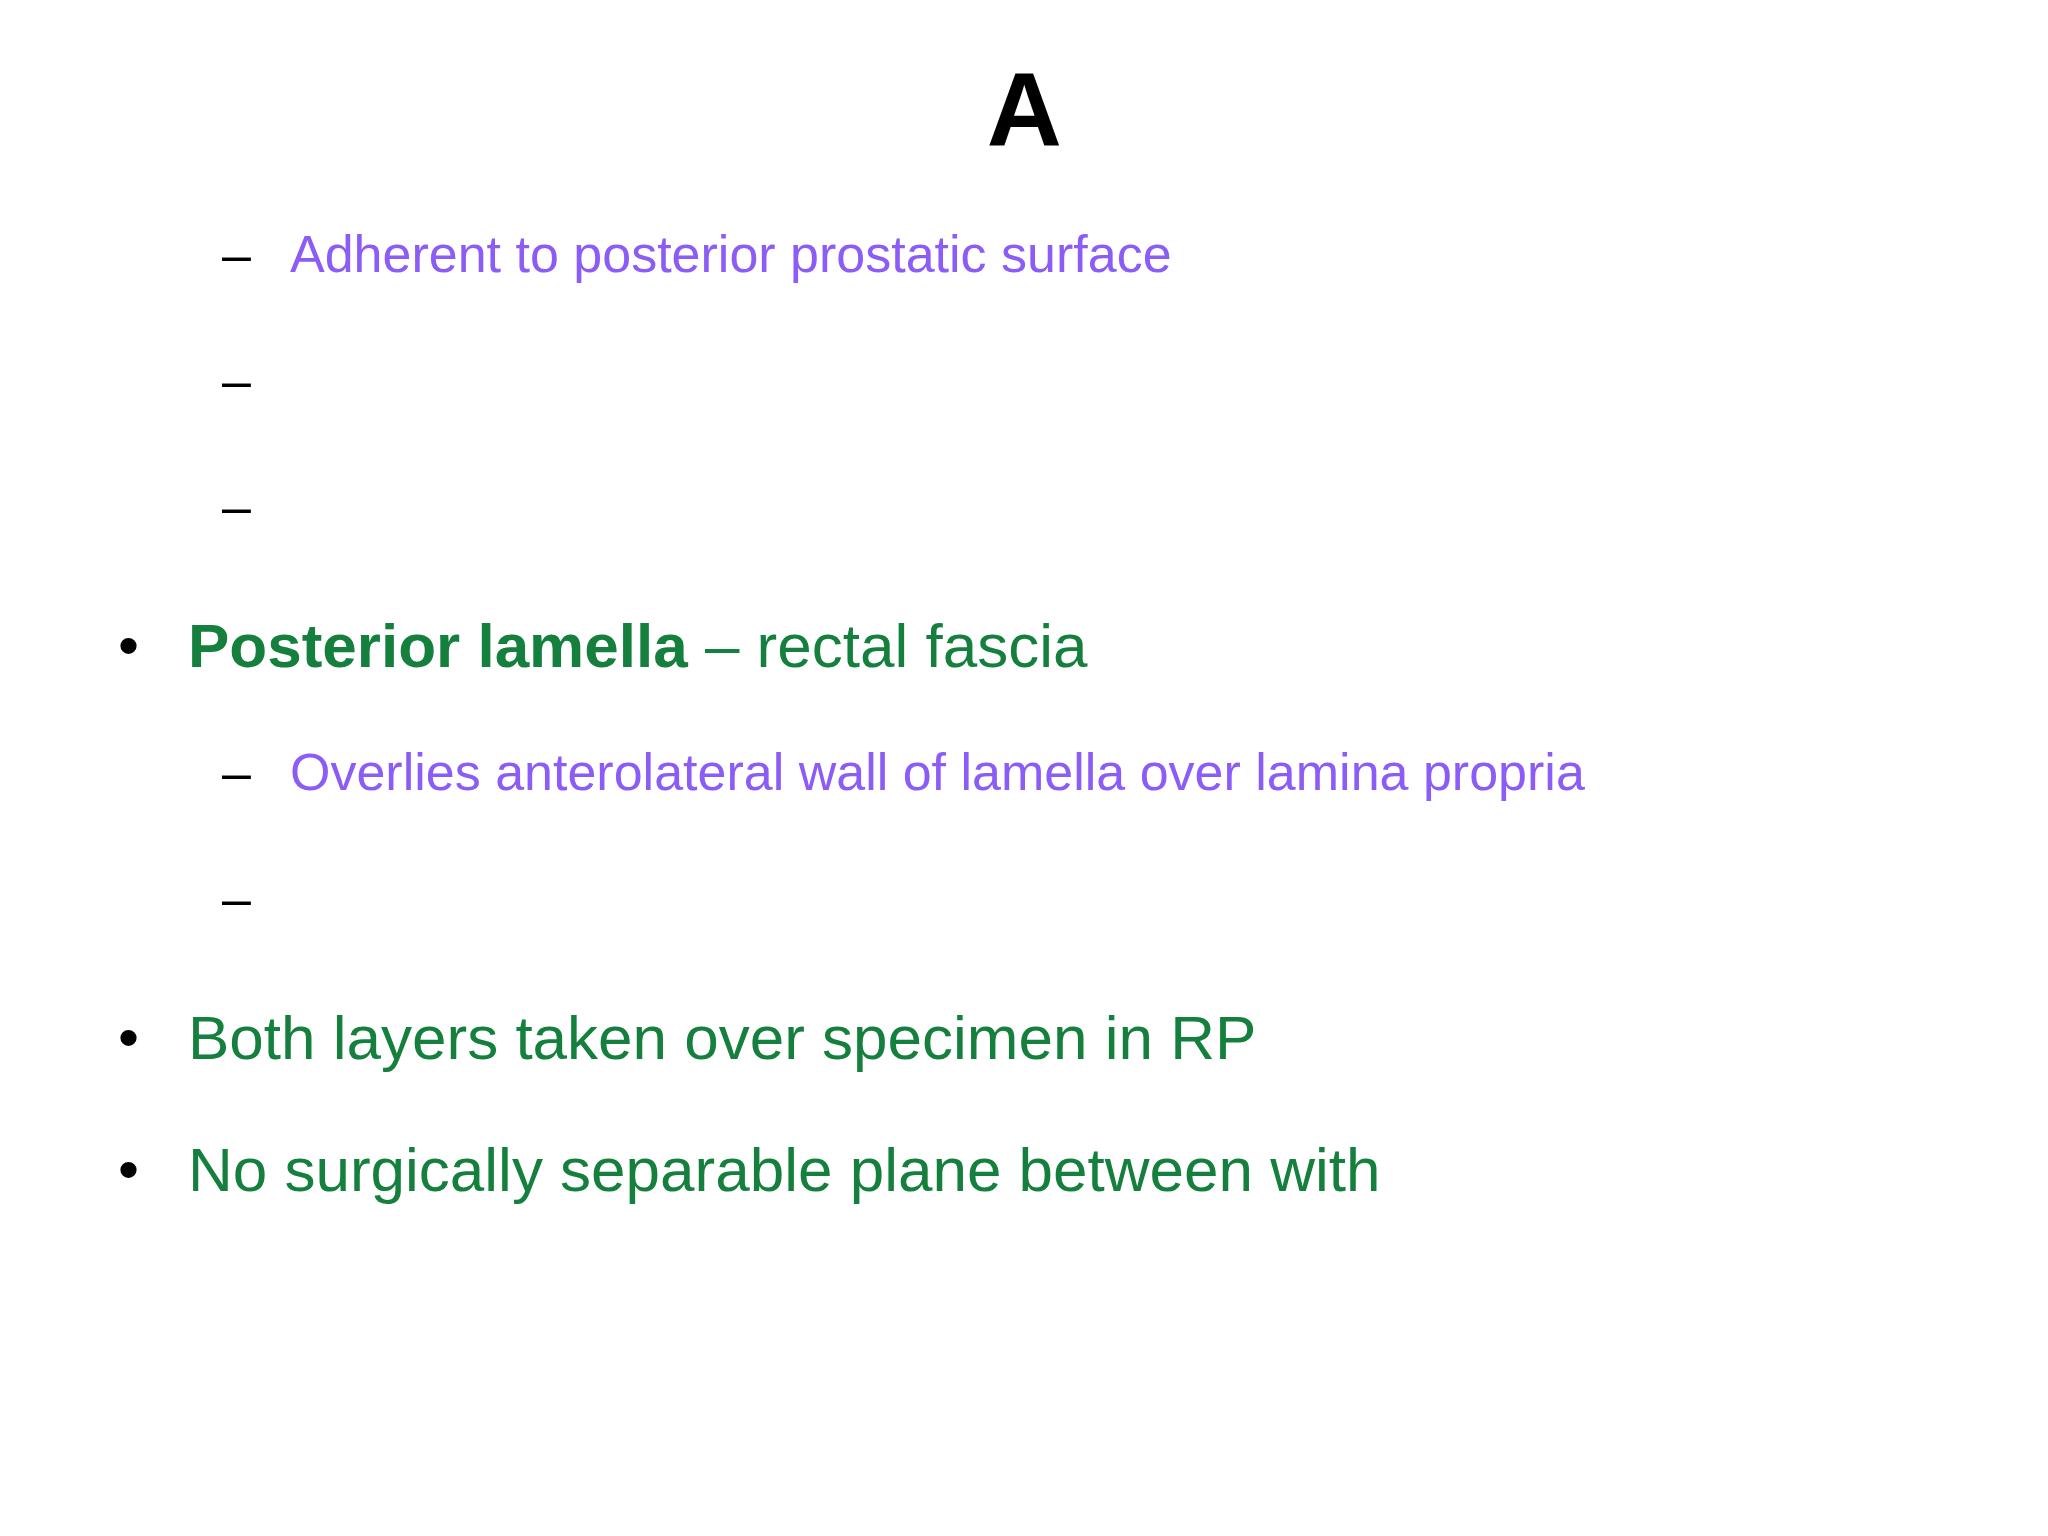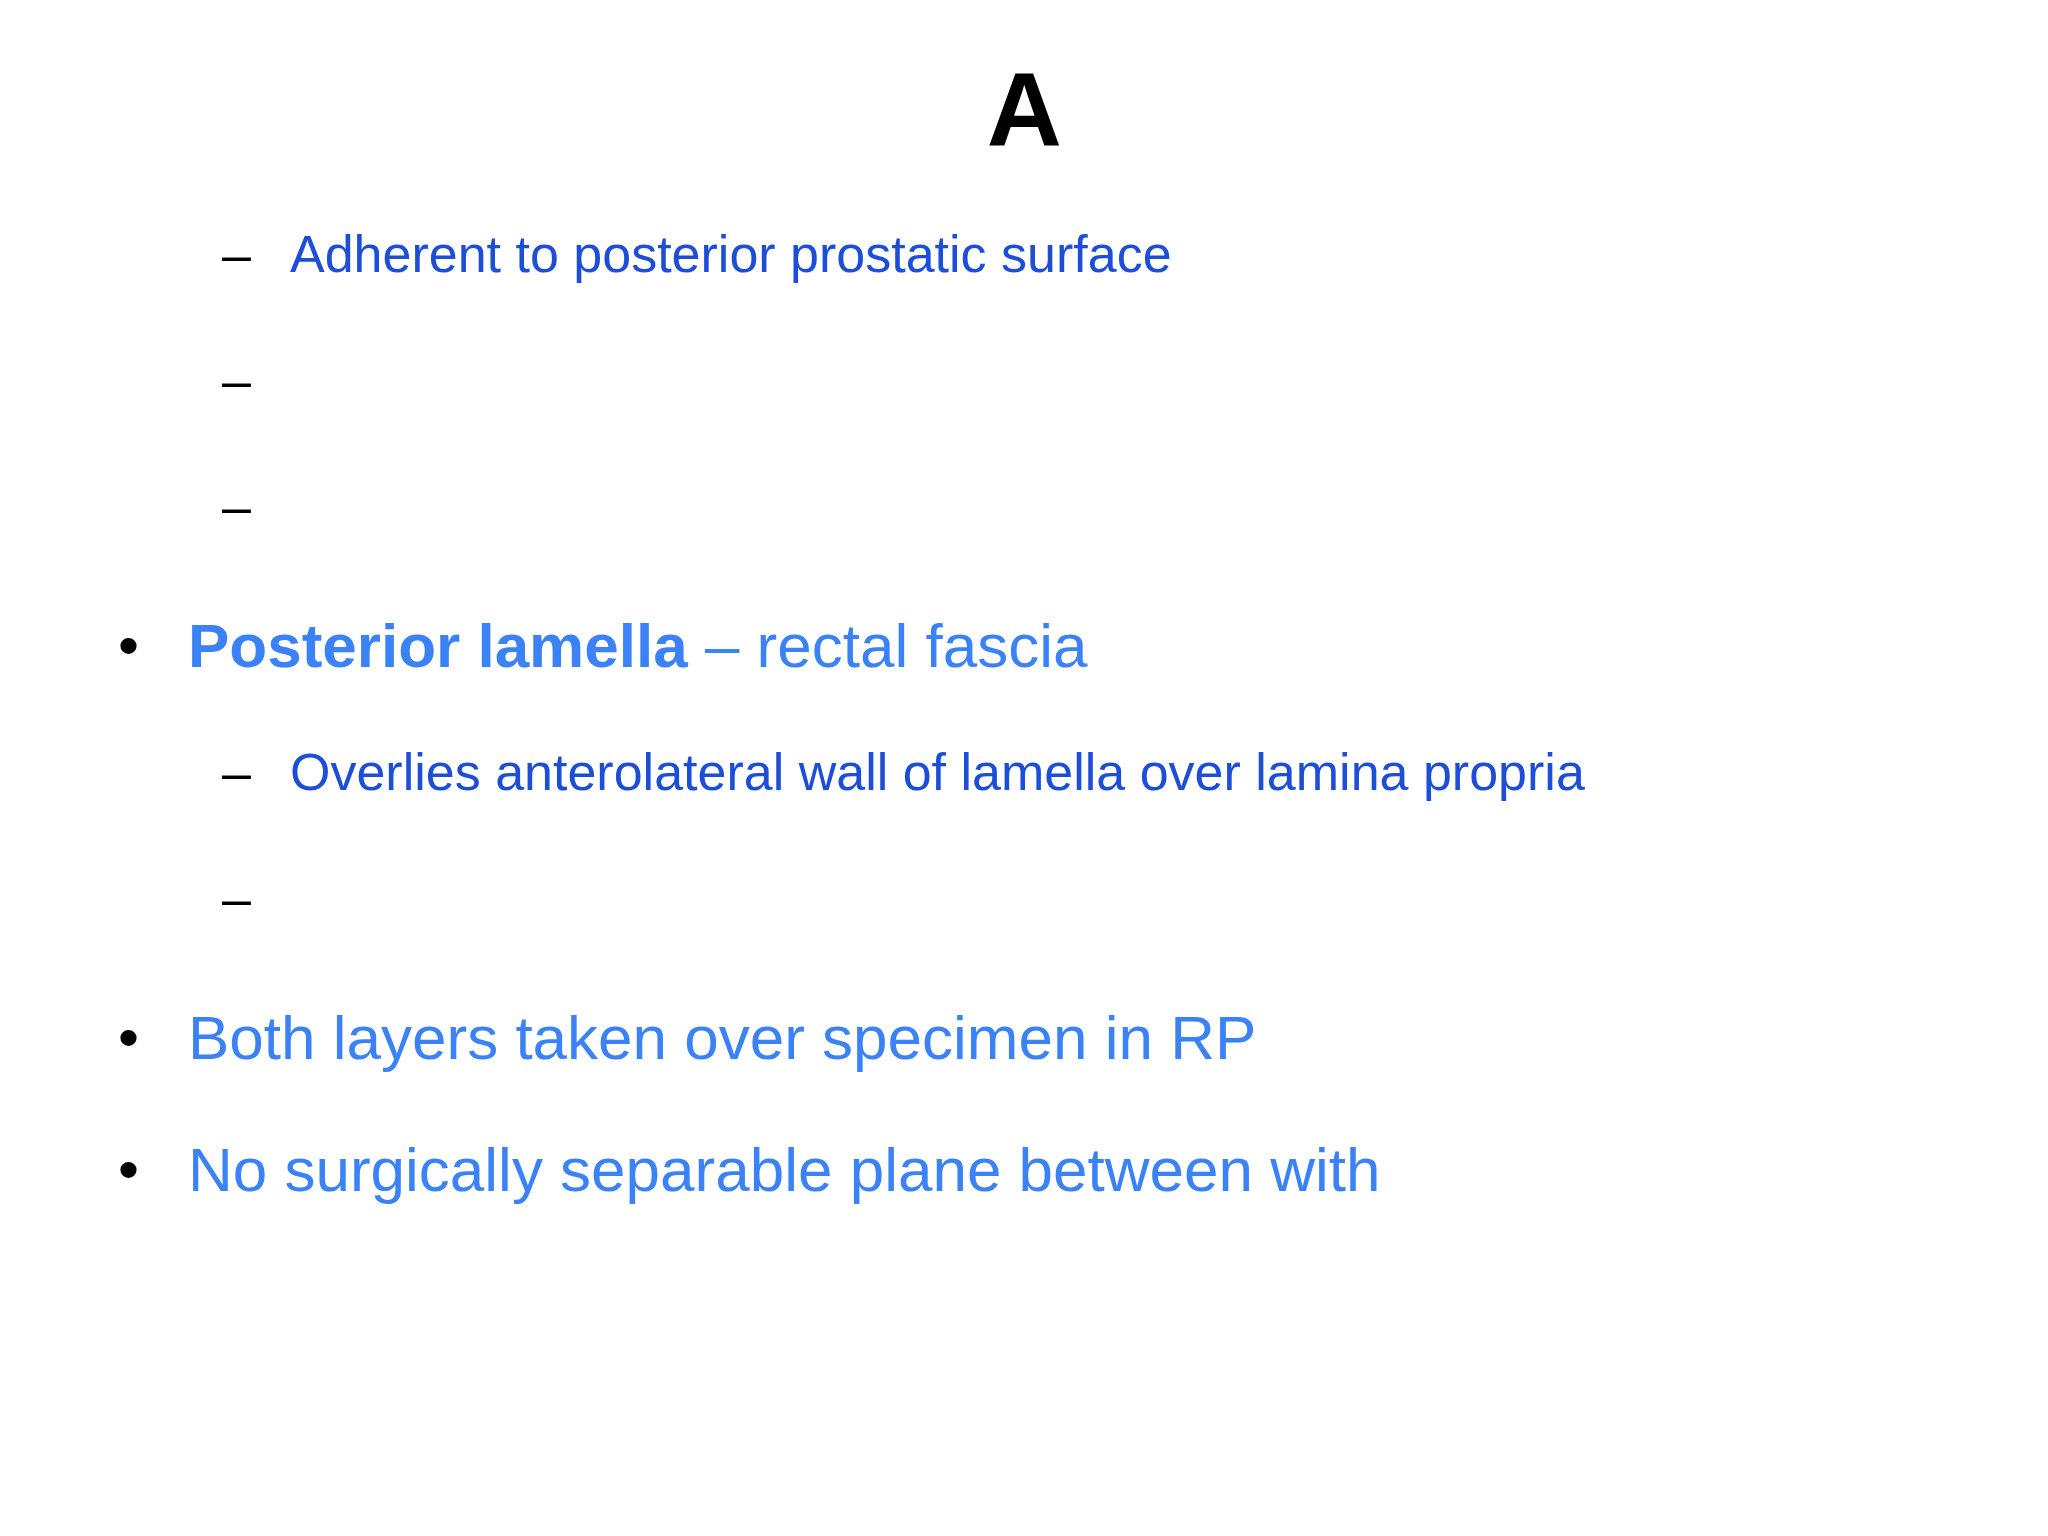--- a/index.html
+++ b/index.html
@@ -68,42 +68,42 @@
     width: 70px;
     font-size: 60px;
     line-height: 76px;
     text-align: left;
     color: #000000;
   }
   .level-1 .bullet-text {
     flex: 1 1 auto;
     font-size: 62px;
     line-height: 76px;
-    color: #3b82f6;
+    color: #15803d;
     white-space: pre-wrap;
   }
 
   
   .level-2 {
     padding-left: 222px;
     margin-bottom: 62px;
   }
   .level-2 .marker {
     flex: 0 0 auto;
     width: 68px;
     font-size: 52px;
     line-height: 64px;
     text-align: left;
     color: #000000;
   }
   .level-2 .bullet-text {
     flex: 1 1 auto;
     font-size: 52px;
     line-height: 64px;
-    color: #1d4ed8;
+    color: #8b5cf6;
     white-space: pre-wrap;
   }
 
   .strong-part {
     font-weight: bold;
   }
 
   
   .gap-after-sub  { margin-bottom: 70px; }
   .gap-after-main { margin-bottom: 56px; }

